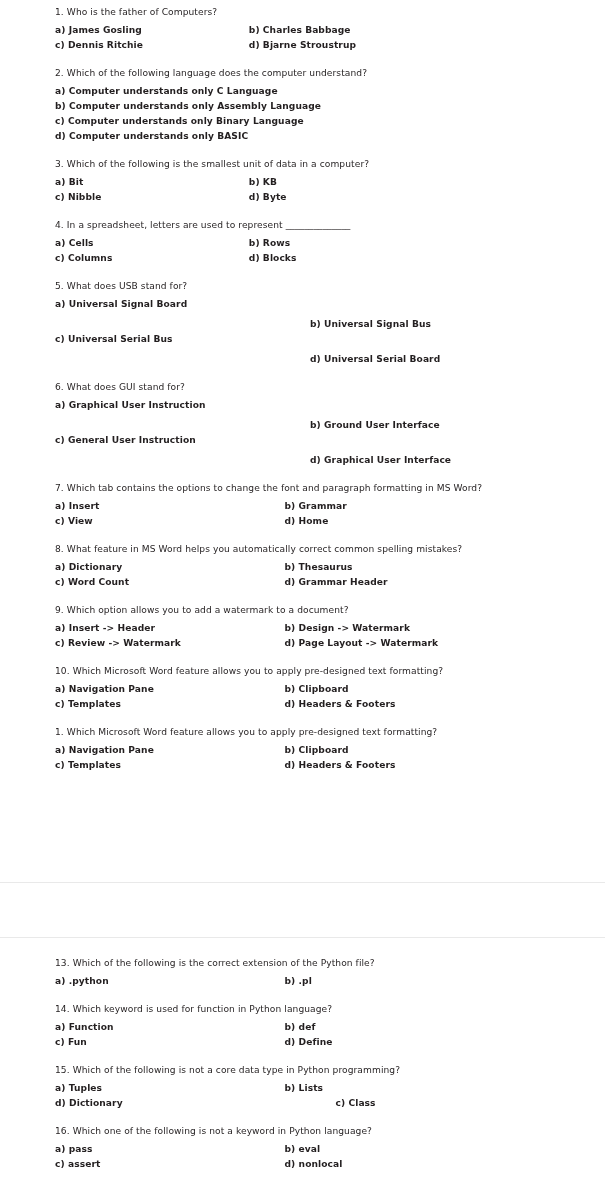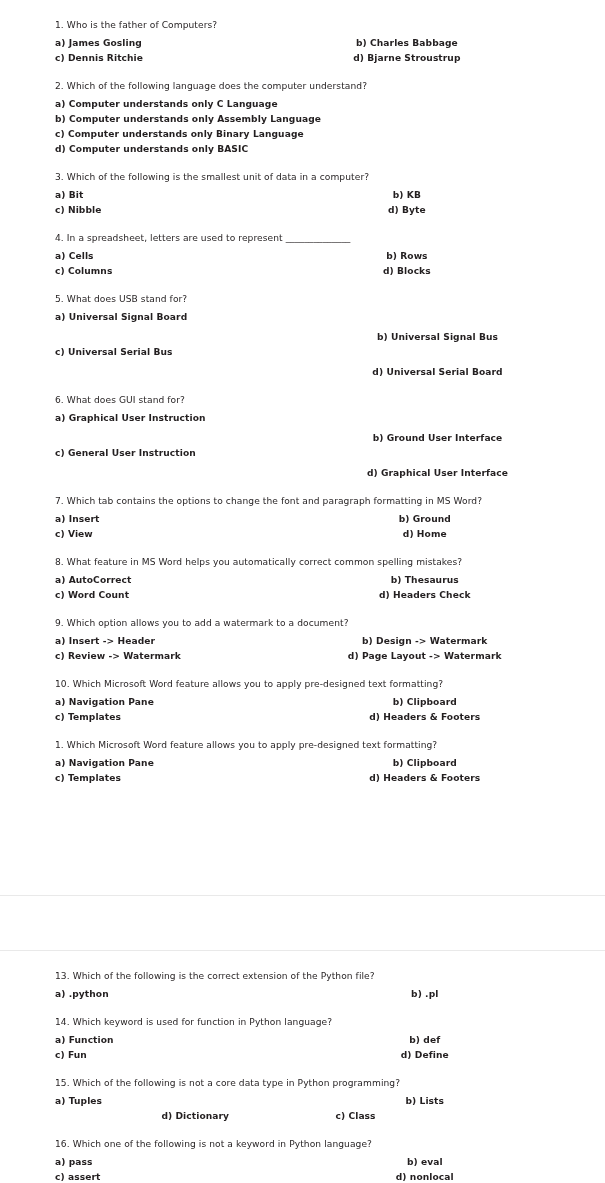--- a/index.html
+++ b/index.html
@@ -12,21 +12,21 @@
     min-height: 1183px;
     font-family: "DejaVu Sans", sans-serif;
     color: #231f20;
   }
   .page {
     position: relative;
     width: 605px;
     box-sizing: border-box;
   }
   .page-body {
-    padding: 18px 40px 0 55px;
+    padding: 5px 40px 0 55px;
   }
   .question-block {
     margin-bottom: 14px;
   }
   .q-text {
     font-size: 9.1px;
     line-height: 14px;
     color: #231f20;
     margin-bottom: 4px;
     letter-spacing: 0.08px;
@@ -36,21 +36,21 @@
     line-height: 14px;
     margin-bottom: 1px;
     font-weight: bold;
   }
   .opt {
     font-size: 9.1px;
     color: #231f20;
     letter-spacing: 0.08px;
   }
   .opt-a { width: 50%; }
-  .opt-b { width: 50%; text-align: center; }
+  .opt-b { width: 50%; }
 
   
   .cols-narrow .opt-a { width: 38%; }
   .cols-narrow .opt-b { width: 62%; }
   .cols-mid .opt-a { width: 45%; }
   .cols-mid .opt-b { width: 55%; }
   .cols-wide .opt-a { width: 50%; }
   .cols-wide .opt-b { width: 50%; margin-top: 20px; }
 
   .page-gap {
@@ -146,37 +146,37 @@
       <div class="opt-row cols-wide">
         <div class="opt opt-a">c) General User Instruction</div>
         <div class="opt opt-b">d) Graphical User Interface</div>
       </div>
     </div>
 
     <div class="question-block">
       <div class="q-text">7. Which tab contains the options to change the font and paragraph formatting in MS Word?</div>
       <div class="opt-row cols-mid">
         <div class="opt opt-a">a) Insert</div>
-        <div class="opt opt-b">b) Ground</div>
+        <div class="opt opt-b">b) Grammar</div>
       </div>
       <div class="opt-row cols-mid">
         <div class="opt opt-a">c) View</div>
         <div class="opt opt-b">d) Home</div>
       </div>
     </div>
 
     <div class="question-block">
       <div class="q-text">8. What feature in MS Word helps you automatically correct common spelling mistakes?</div>
       <div class="opt-row cols-mid">
-        <div class="opt opt-a">a) AutoCorrect</div>
+        <div class="opt opt-a">a) Dictionary</div>
         <div class="opt opt-b">b) Thesaurus</div>
       </div>
       <div class="opt-row cols-mid">
         <div class="opt opt-a">c) Word Count</div>
-        <div class="opt opt-b">d) Headers Check</div>
+        <div class="opt opt-b">d) Grammar Header</div>
       </div>
     </div>
 
     <div class="question-block">
       <div class="q-text">9. Which option allows you to add a watermark to a document?</div>
       <div class="opt-row cols-mid">
         <div class="opt opt-a">a) Insert -&gt; Header</div>
         <div class="opt opt-b">b) Design -&gt; Watermark</div>
       </div>
       <div class="opt-row cols-mid">

